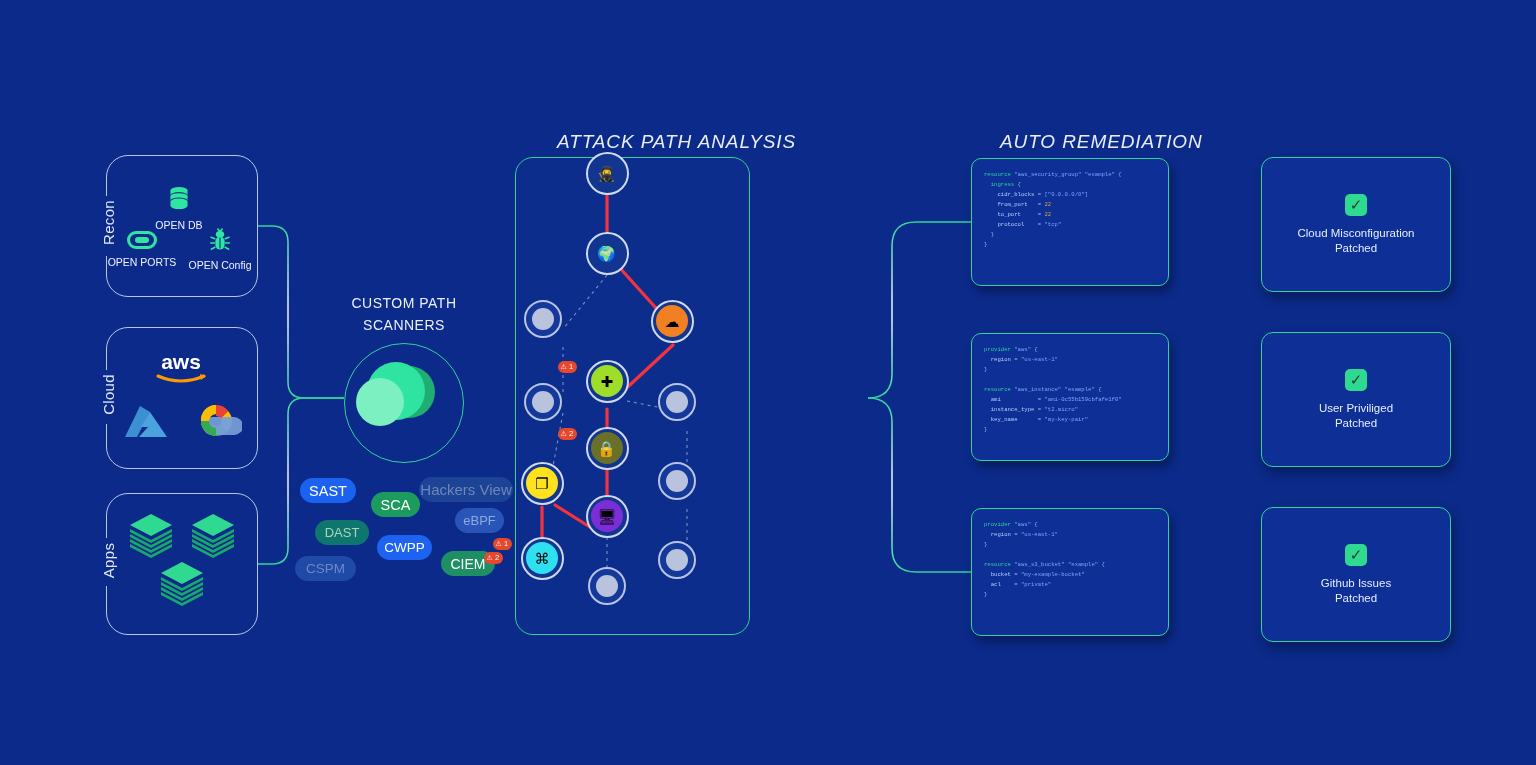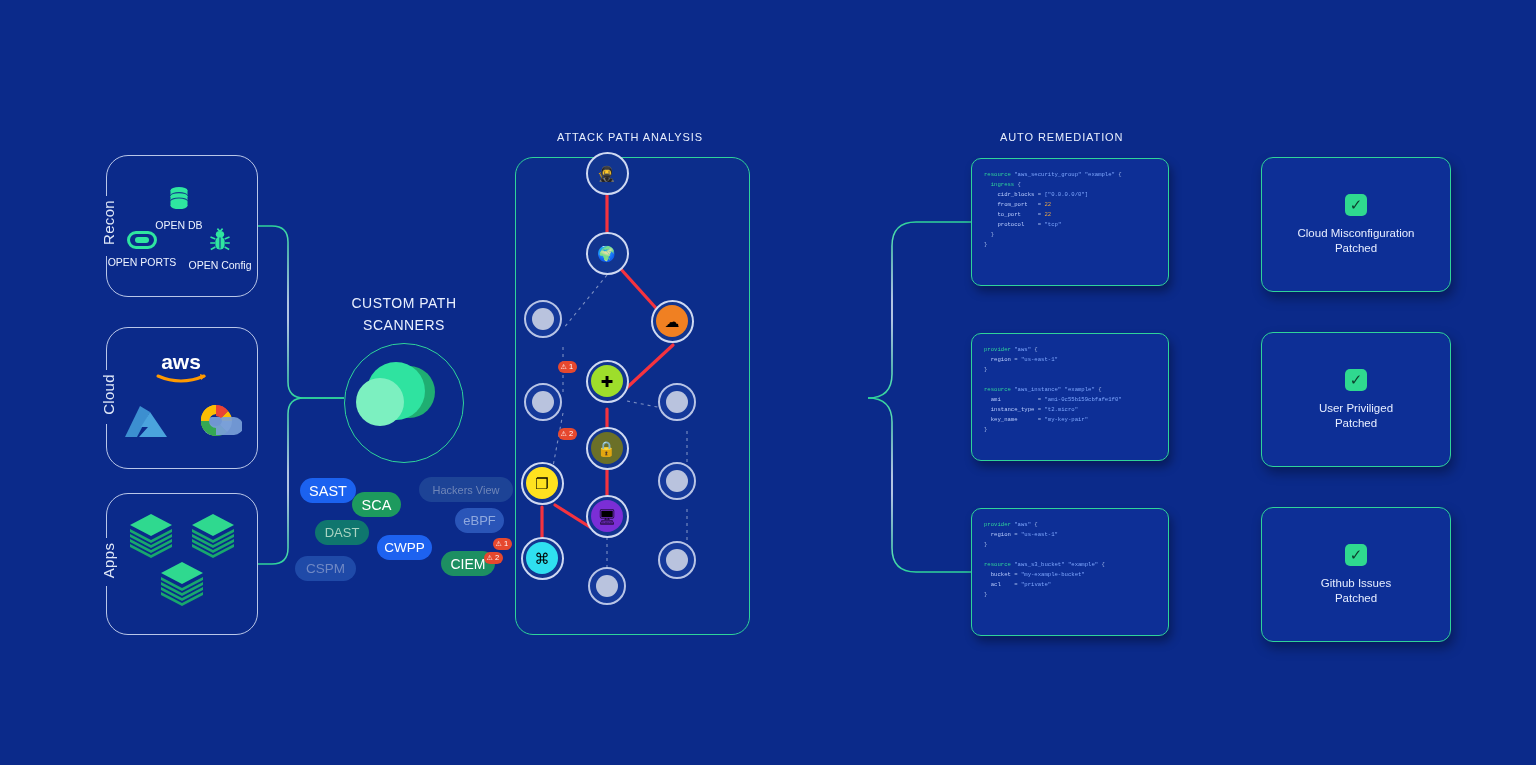--- a/index.html
+++ b/index.html
@@ -8,23 +8,24 @@
     background: #0b2a8a;
     font-family: "Liberation Sans", sans-serif;
     overflow: hidden;
   }
   #stage { position: relative; width: 1536px; height: 765px; background: #0b2a8a; }
 
   
   .heading {
     position: absolute;
     color: #e8eefc;
-    font-size: 11px;
+    font-size: 19px;
     letter-spacing: 0.9px;
     white-space: nowrap;
+    font-style: italic;
   }
   #h-attack { left: 557px; top: 131px; }
   #h-auto   { left: 1000px; top: 131px; }
 
   
   .group {
     position: absolute;
     border: 1.4px solid #b9c6e8;
     border-radius: 22px;
     background: transparent;
@@ -328,22 +329,22 @@
     <div>SCANNERS</div>
   </div>
   <div id="cvs-circle">
     <div class="blob" style="left:38px; top:22px; width:52px; height:52px; background:#1fae72;"></div>
     <div class="blob" style="left:22px; top:18px; width:58px; height:58px; background:#2fe3a0;"></div>
     <div class="blob" style="left:11px; top:34px; width:48px; height:48px; background:#7cf0c0;"></div>
   </div>
 
   <div id="tags-layer">
       <div class="tag" style="left: 300px; top: 478px; width: 56px; background: rgb(27, 98, 240); color: rgb(255, 255, 255); font-size: 14.5px;">SAST</div>
-      <div class="tag" style="left: 352px; top: 492px; width: 49px; background: rgb(29, 154, 94); color: rgb(255, 255, 255); font-size: 14.5px;">SCA</div>
-      <div class="tag" style="left: 419px; top: 477px; width: 94px; background: rgb(29, 67, 150); color: rgb(111, 134, 184); font-size: 11px;">Hackers View</div>
+      <div class="tag" style="left: 371px; top: 492px; width: 49px; background: rgb(29, 154, 94); color: rgb(255, 255, 255); font-size: 14.5px;">SCA</div>
+      <div class="tag" style="left: 419px; top: 477px; width: 94px; background: rgb(29, 67, 150); color: rgb(111, 134, 184); font-size: 15px;">Hackers View</div>
       <div class="tag" style="left: 315px; top: 520px; width: 54px; background: #0f766e; color: rgb(169, 212, 194); font-size: 13px;">DAST</div>
       <div class="tag" style="left: 455px; top: 508px; width: 49px; background: rgb(42, 85, 184); color: rgb(143, 168, 222); font-size: 13px;">eBPF</div>
       <div class="tag" style="left: 377px; top: 535px; width: 55px; background: rgb(29, 98, 240); color: rgb(255, 255, 255); font-size: 13.5px;">CWPP</div>
       <div class="tag" style="left: 441px; top: 551px; width: 54px; background: rgb(29, 143, 98); color: rgb(255, 255, 255); font-size: 14px;">CIEM</div>
       <div class="tag" style="left: 295px; top: 556px; width: 61px; background: rgb(31, 74, 168); color: rgb(111, 136, 196); font-size: 13.5px;">CSPM</div>
     </div>
 
   <div id="apa-panel"></div>
 
   <svg id="apa-svg" width="235" height="478">

